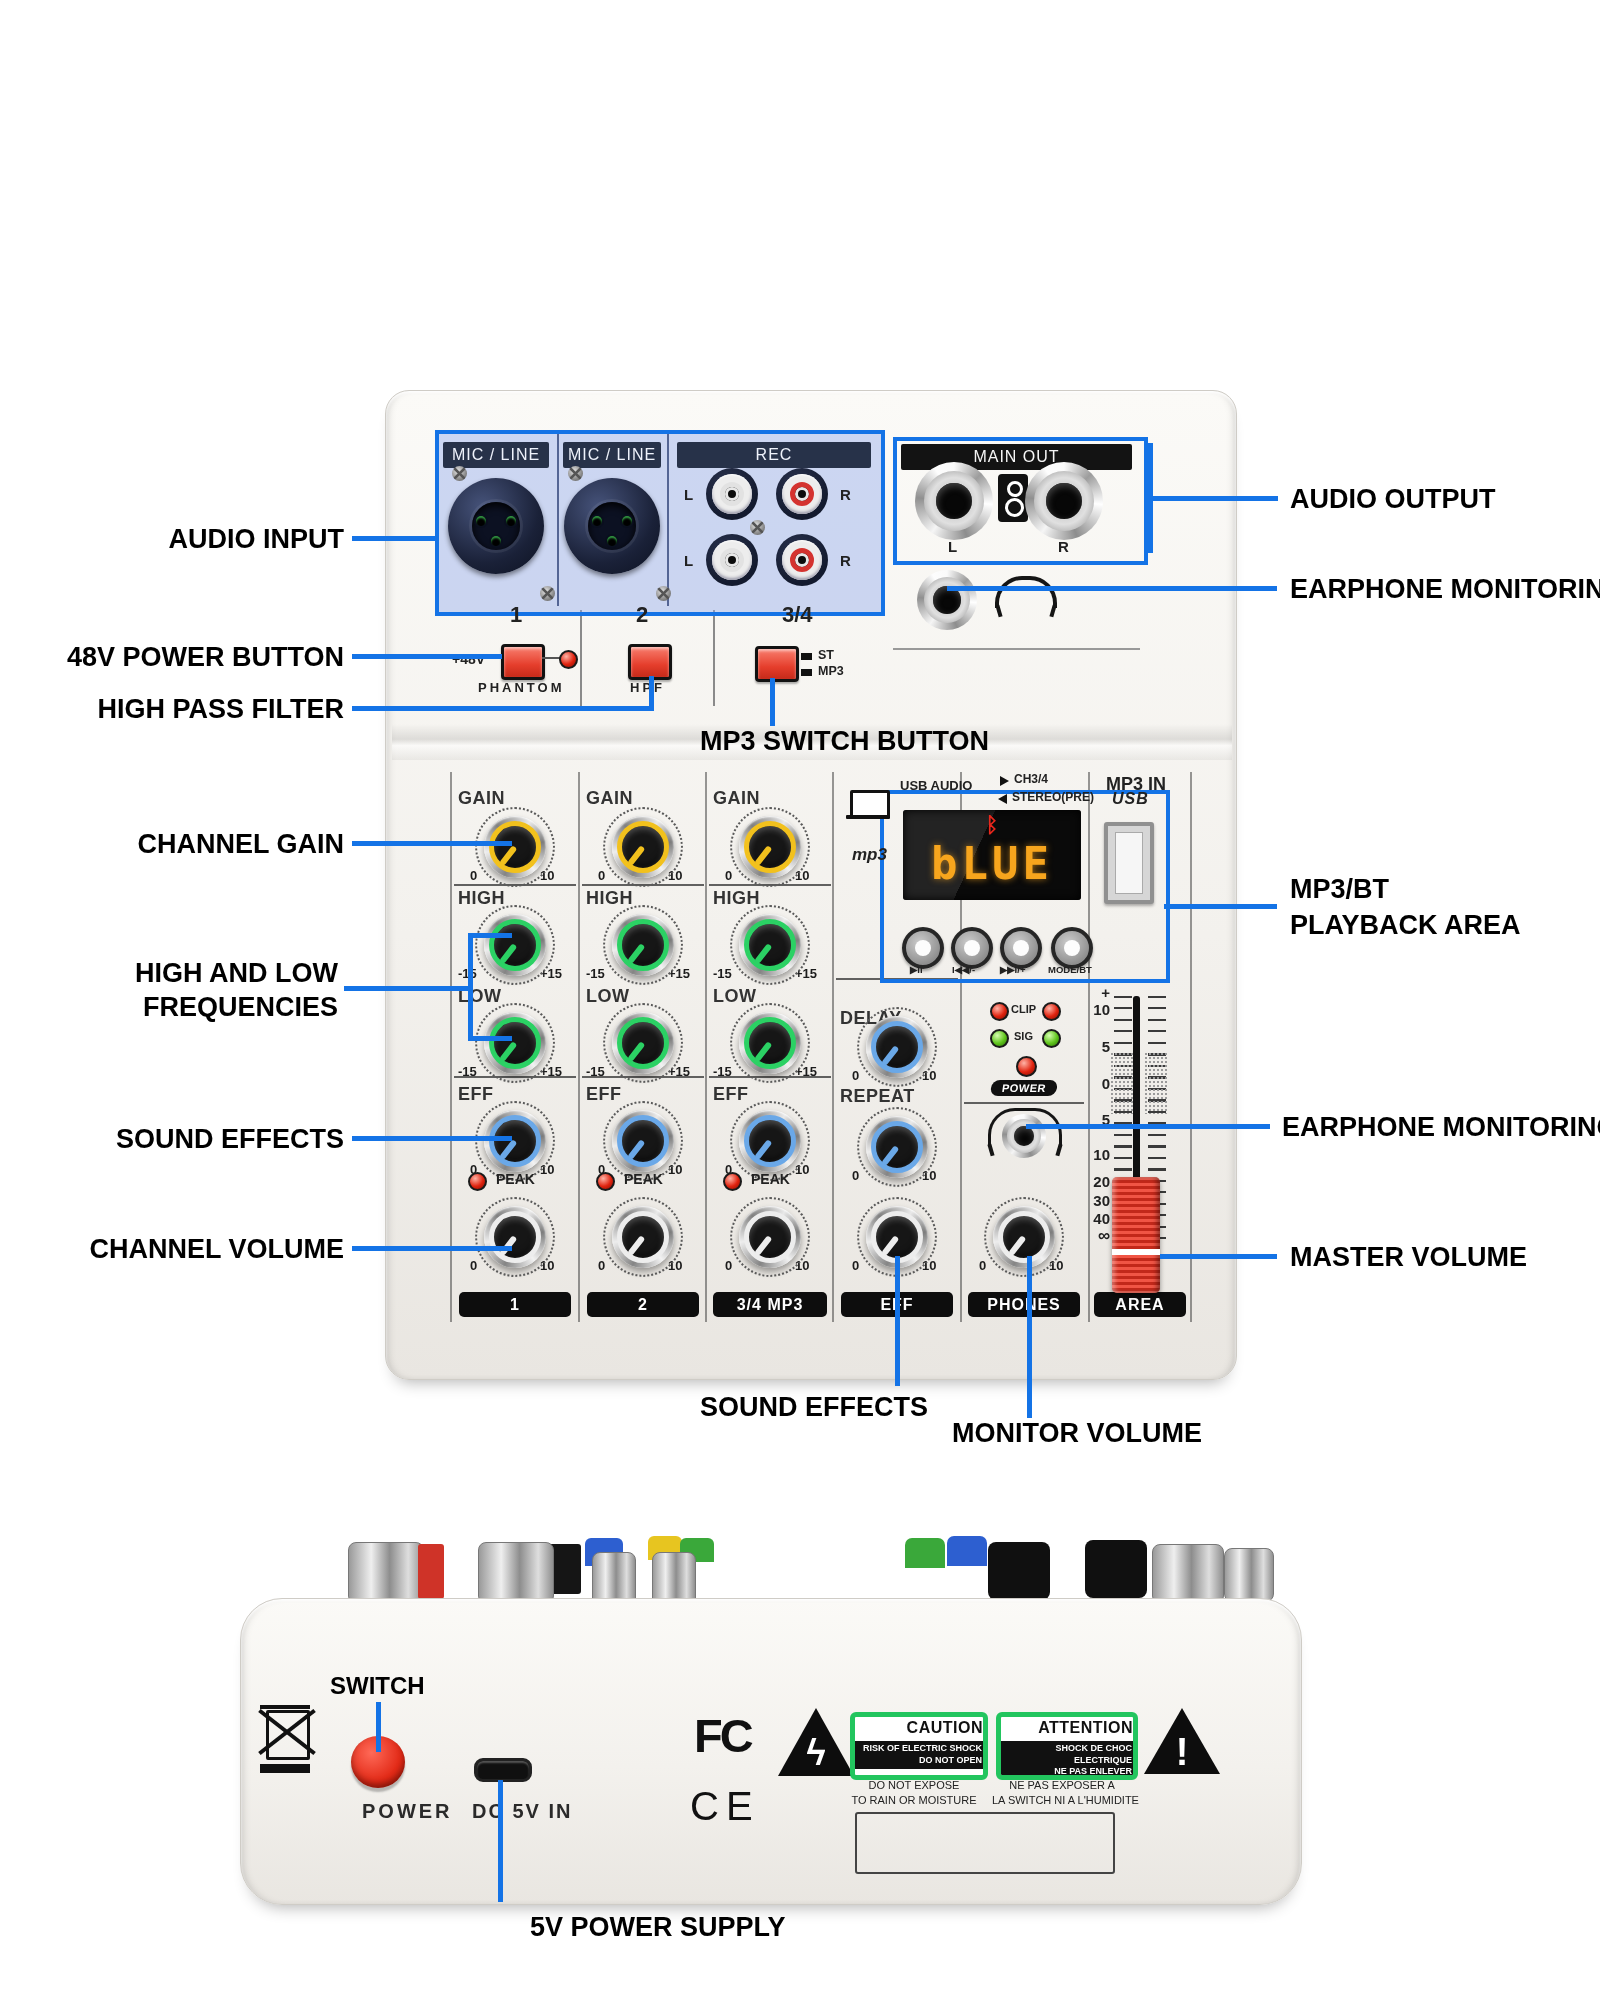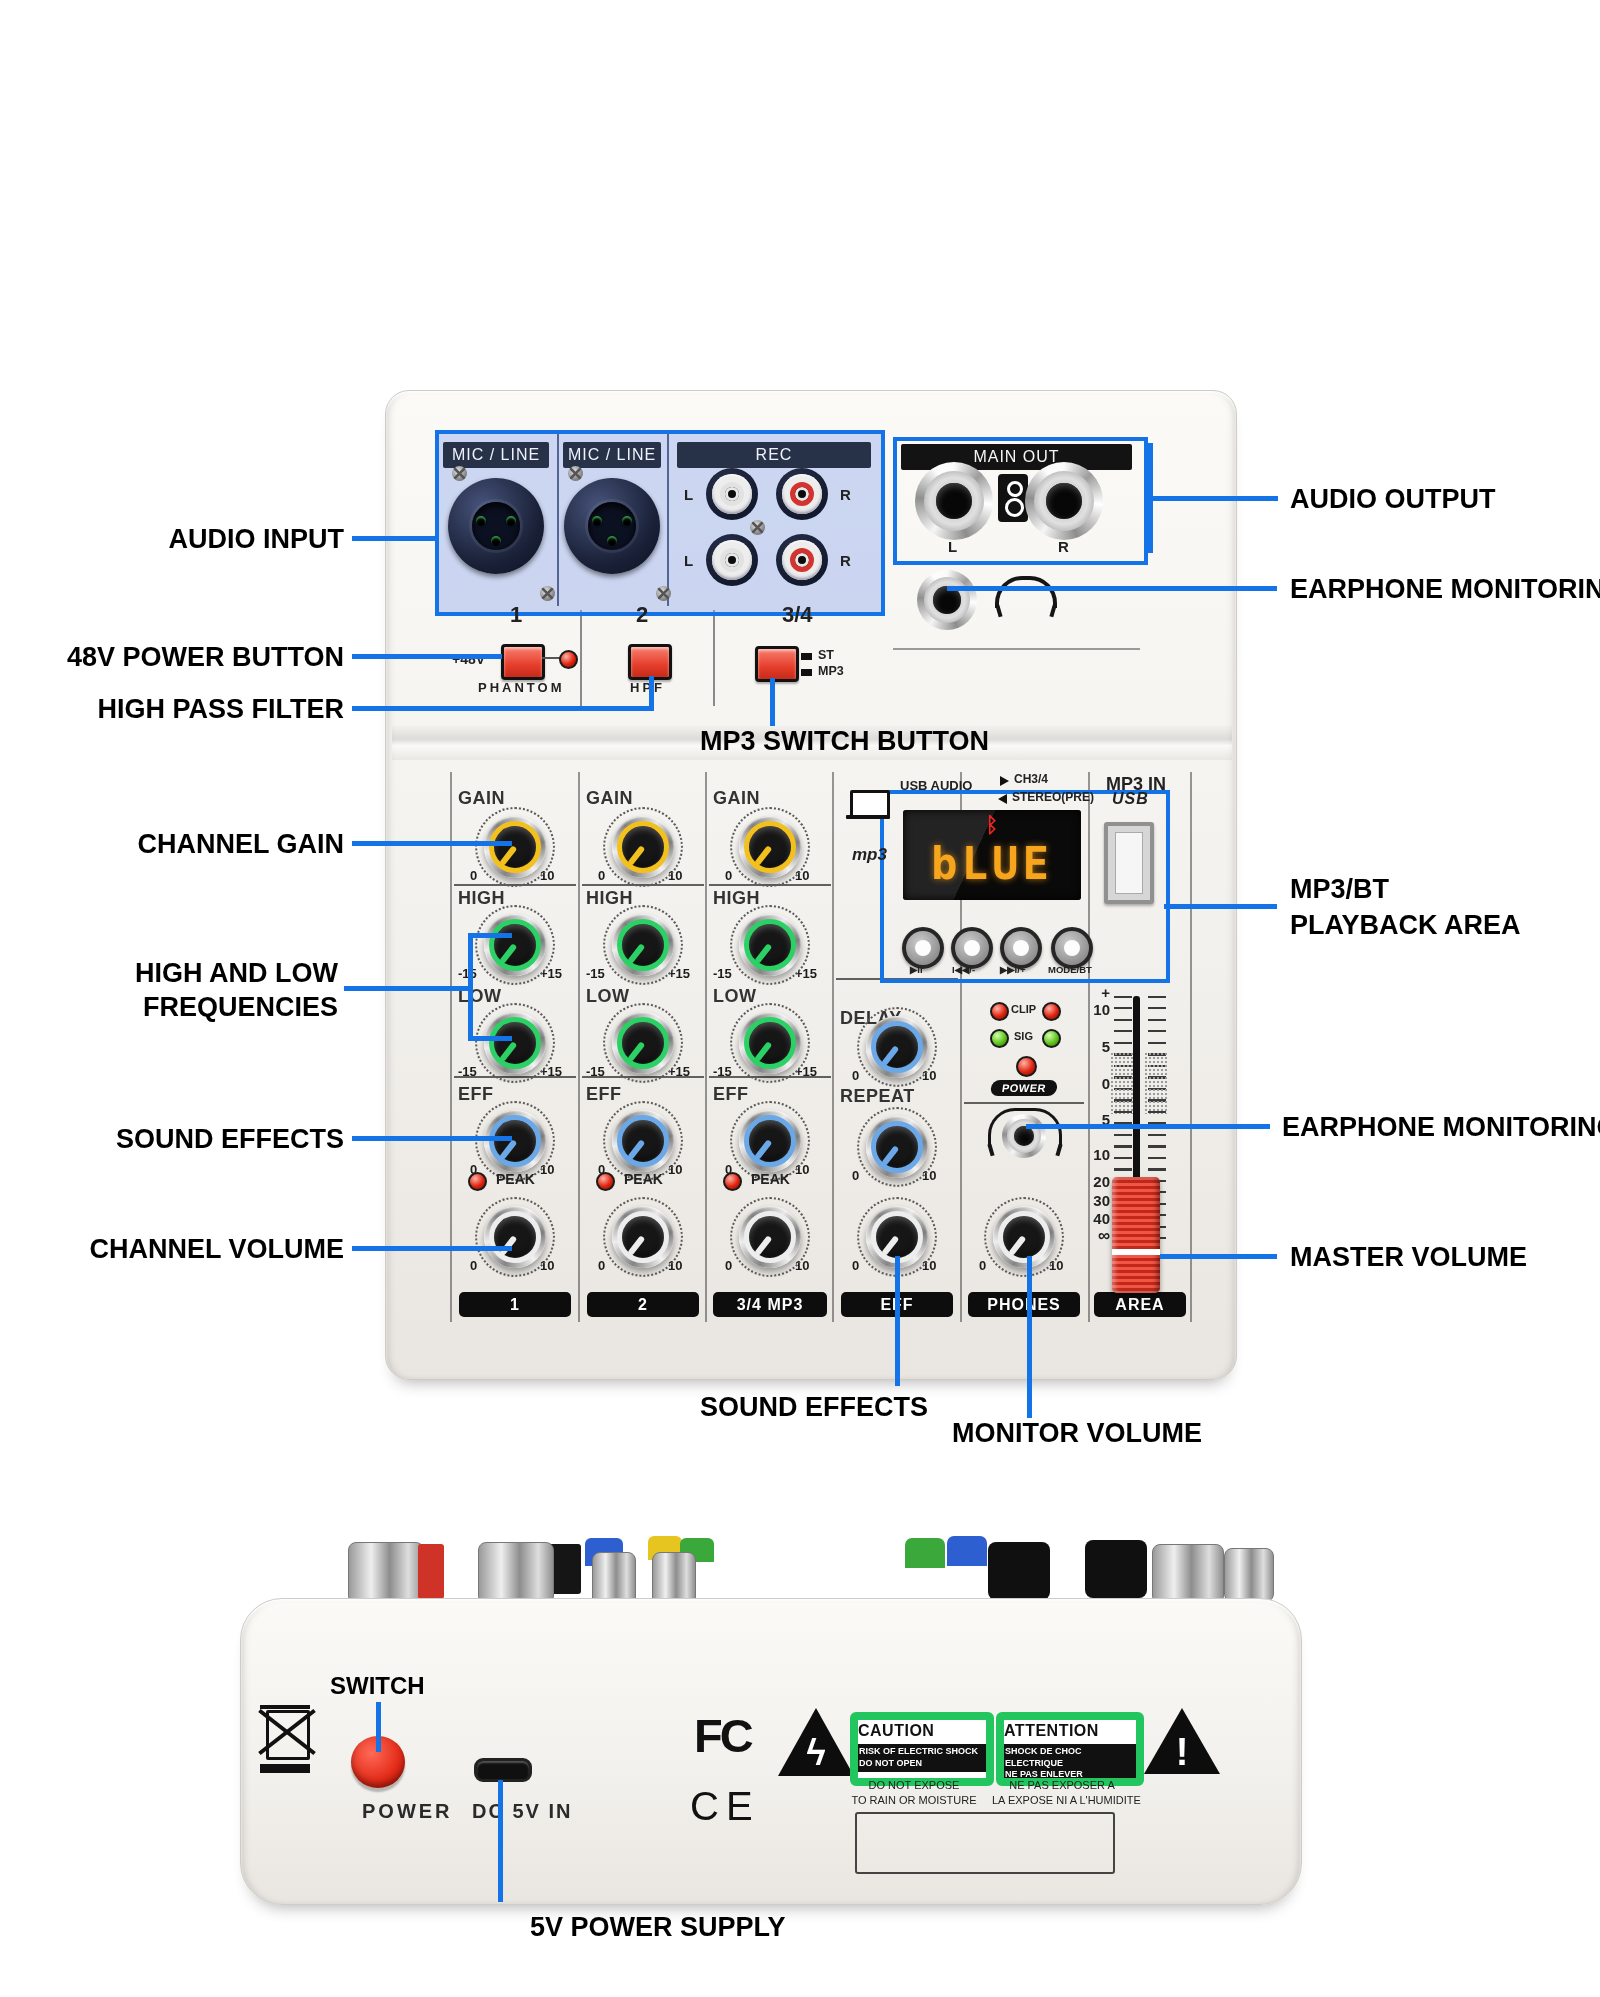--- a/index.html
+++ b/index.html
@@ -111,22 +111,22 @@
   .dots{position:absolute;width:24px;z-index:5;background:radial-gradient(#9a9a9a 1px,transparent 1.4px);background-size:4px 4px;}
   .fslot{position:absolute;left:1133px;top:996px;width:7px;height:185px;background:#101010;border-radius:3px;z-index:5;}
   .fcap{position:absolute;left:1112px;top:1177px;width:48px;height:116px;border-radius:5px;z-index:6;
        background:repeating-linear-gradient(180deg,#f05545 0 3px,#c2281a 3px 6px);
        box-shadow:inset 3px 0 4px rgba(255,255,255,.35),inset -3px 0 5px rgba(0,0,0,.4),0 3px 5px rgba(0,0,0,.4);}
   .fcap::before{content:"";position:absolute;left:0;top:72px;width:100%;height:6px;background:#fff;}
   
   .cnx{position:absolute;z-index:0;}
   .metaljack{background:linear-gradient(90deg,#9a9a9a,#efefef 30%,#8d8d8d 55%,#dedede 80%,#909090);
        border-radius:8px;border:1px solid #777;}
-  .cabox{position:absolute;border:8px solid #22c55e;border-radius:6px;background:#fff;overflow:hidden;
-       text-align:left;z-index:3;}
+  .cabox{position:absolute;border:5px solid #22c55e;border-radius:6px;background:#fff;overflow:hidden;
+       text-align:right;z-index:3;}
   .cabox .t{font-weight:bold;font-size:16px;letter-spacing:.5px;padding-top:2px;height:22px;color:#111;}
   .cabox .b{background:#111;color:#fff;font-weight:bold;font-size:9px;line-height:1.3;padding:2px 1px 3px;}
   .casub{position:absolute;font-size:11px;color:#222;text-align:center;line-height:1.35;z-index:3;white-space:nowrap;}
   .tri{position:absolute;clip-path:polygon(50% 0,100% 100%,0 100%);background:#0d0d0d;display:flex;
        align-items:flex-end;justify-content:center;z-index:3;color:#fff;font-weight:bold;}
   .weee{position:absolute;z-index:3;}
   .weee .bin{position:absolute;left:8px;top:12px;width:38px;height:44px;border:3px solid #111;border-radius:2px;}
   .weee .lid{position:absolute;left:2px;top:7px;width:50px;height:4px;background:#111;}
   .weee .x1,.weee .x2{position:absolute;left:-6px;top:32px;width:70px;height:4px;background:#111;}
   .weee .x1{transform:rotate(38deg);}.weee .x2{transform:rotate(-38deg);}
@@ -502,20 +502,20 @@
   <div class="casub" style="left:850px;top:1778px;width:128px">
     <span>DO NOT EXPOSE</span><br><span>TO RAIN OR MOISTURE</span>
   </div>
 
   <div class="cabox" style="left:996px;top:1712px;width:132px;height:58px">
     <div class="t">ATTENTION</div>
     <div class="b"><span>SHOCK DE CHOC ELECTRIQUE</span><br>
         <span>NE PAS ENLEVER</span></div>
   </div>
   <div class="casub" style="left:992px;top:1778px;width:140px">
-    <span>NE PAS EXPOSER A</span><br><span>LA EXPOSE NI A L'HUMIDITE</span>
+    <span>NE PAS EXPOSER A</span><br><span>LA SWITCH NI A L'HUMIDITE</span>
   </div>
 
   <div class="tri" style="left:1144px;top:1708px;width:76px;height:66px;font-size:38px;padding-bottom:0px">!</div>
 
   <div class="abs" style="left:855px;top:1812px;width:256px;height:58px;border:2px solid #444;border-radius:3px;z-index:3"></div>
 
 </div>
 
 </body></html>

